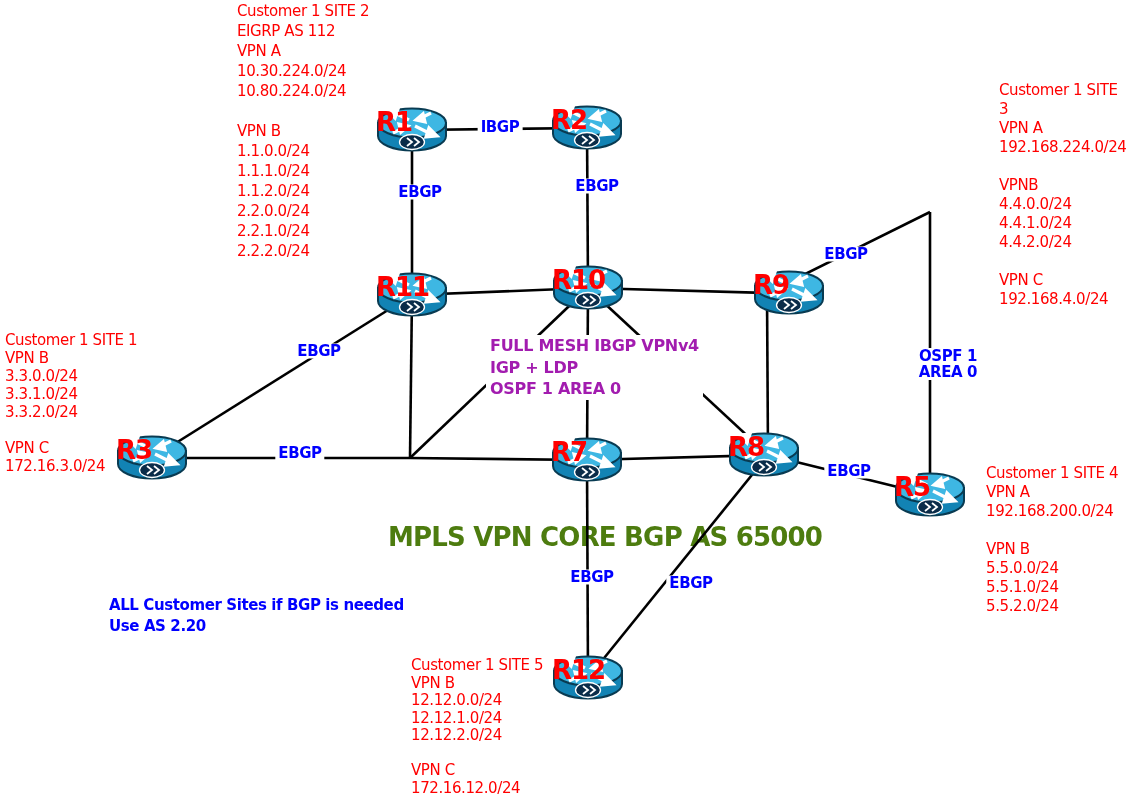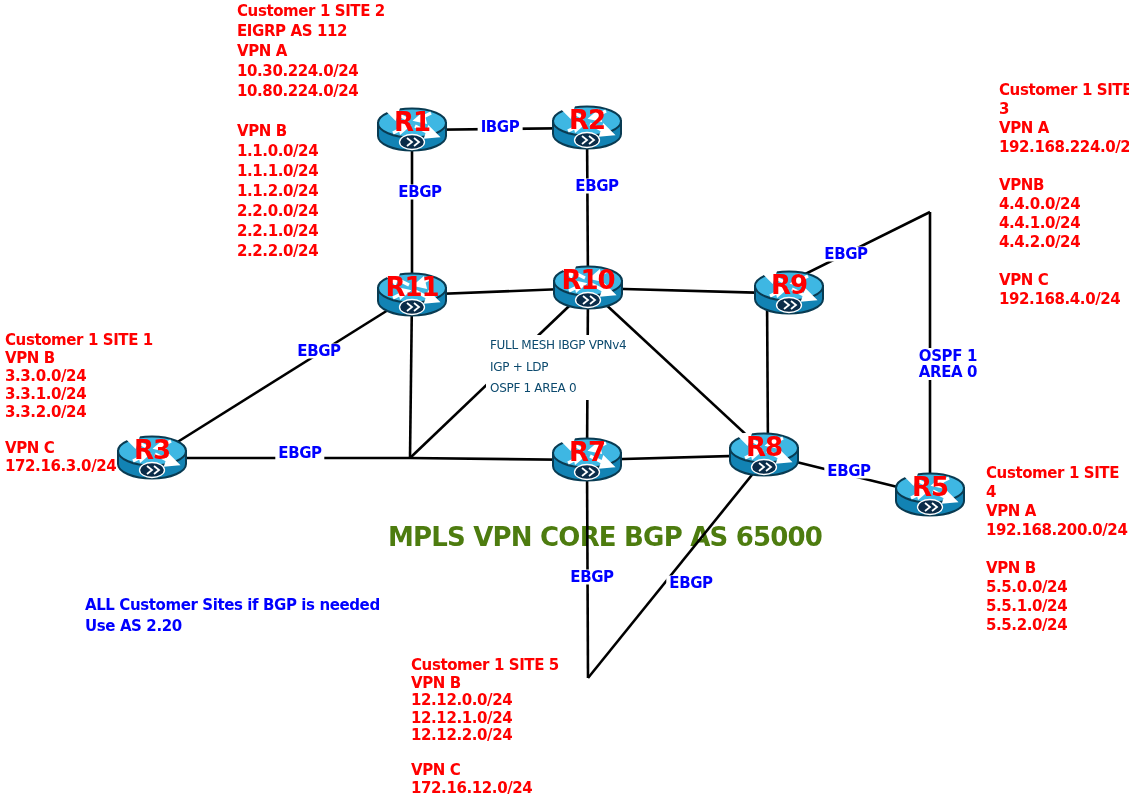--- a/index.html
+++ b/index.html
@@ -9,44 +9,44 @@
   }
   
   .core-title{
     position:absolute;z-index:1;color:#4d7c0f;font-weight:bold;font-size:26px;
     letter-spacing:-0.8px;white-space:nowrap;
   }
   svg.links{position:absolute;left:0;top:0;z-index:2;}
   svg.links line{stroke:#000000;stroke-width:2.6;}
   
   .site{
-    position:absolute;z-index:3;color:#FF0000;font-weight:bold;font-size:15px;
+    position:absolute;z-index:3;color:#FF0000;font-weight:normal;font-size:15px;
     white-space:pre-line;letter-spacing:-0.4px;
   }
   
   .mesh-note{
-    position:absolute;z-index:3;color:#0c4a6e;font-weight:normal;font-size:12px;
+    position:absolute;z-index:3;color:#a21caf;font-weight:bold;font-size:16px;
     line-height:21.5px;white-space:pre-line;background:#ffffff;padding:0 4px;
     letter-spacing:-0.3px;
   }
   .note-blue{
     position:absolute;z-index:3;color:#0000FF;font-weight:bold;font-size:15px;
-    line-height:21px;white-space:pre-line;letter-spacing:-0.4px;
+    line-height:21px;white-space:pre-line;letter-spacing:-0.4px;margin-left:24px;
   }
   
   .elabel{
     position:absolute;z-index:5;transform:translate(-50%,-50%);
     color:#0000FF;font-weight:bold;font-size:15px;background:#ffffff;
-    padding:0 3px;white-space:pre-line;text-align:left;letter-spacing:-0.4px;
+    padding:0 3px;white-space:pre-line;text-align:center;letter-spacing:-0.4px;
     line-height:15px;
   }
   .router{position:absolute;z-index:4;width:72px;height:52px;}
   .router svg{display:block;}
   .rlabel{
-    position:absolute;left:0;right:0;top:2px;text-align:center;
+    position:absolute;left:0;right:0;top:2px;
     color:#FF0000;font-weight:bold;font-size:26px;letter-spacing:-1px;
   }
   .defs{position:absolute;width:0;height:0;}
 </style>
 </head>
 <body>
 
 <svg class="defs" aria-hidden="true">
   <symbol id="routerSym" viewBox="0 0 72 52">
     <path d="M2 18 L2 31 A34 14.5 0 0 0 70 31 L70 18 Z" fill="#1283B4" stroke="#093B52" stroke-width="2"></path>
@@ -207,14 +207,20 @@
         <use href="#routerSym"></use>
       </svg>
     <span class="rlabel">R10</span>
   </div>
   <div class="router" style="left:376px;top:270px">
     <svg width="72" height="52">
         <use href="#routerSym"></use>
       </svg>
     <span class="rlabel">R11</span>
   </div>
+  <div class="router" style="left:552px;top:653px">
+    <svg width="72" height="52">
+        <use href="#routerSym"></use>
+      </svg>
+    <span class="rlabel">R12</span>
+  </div>
 
 </div>
 
 </body></html>

